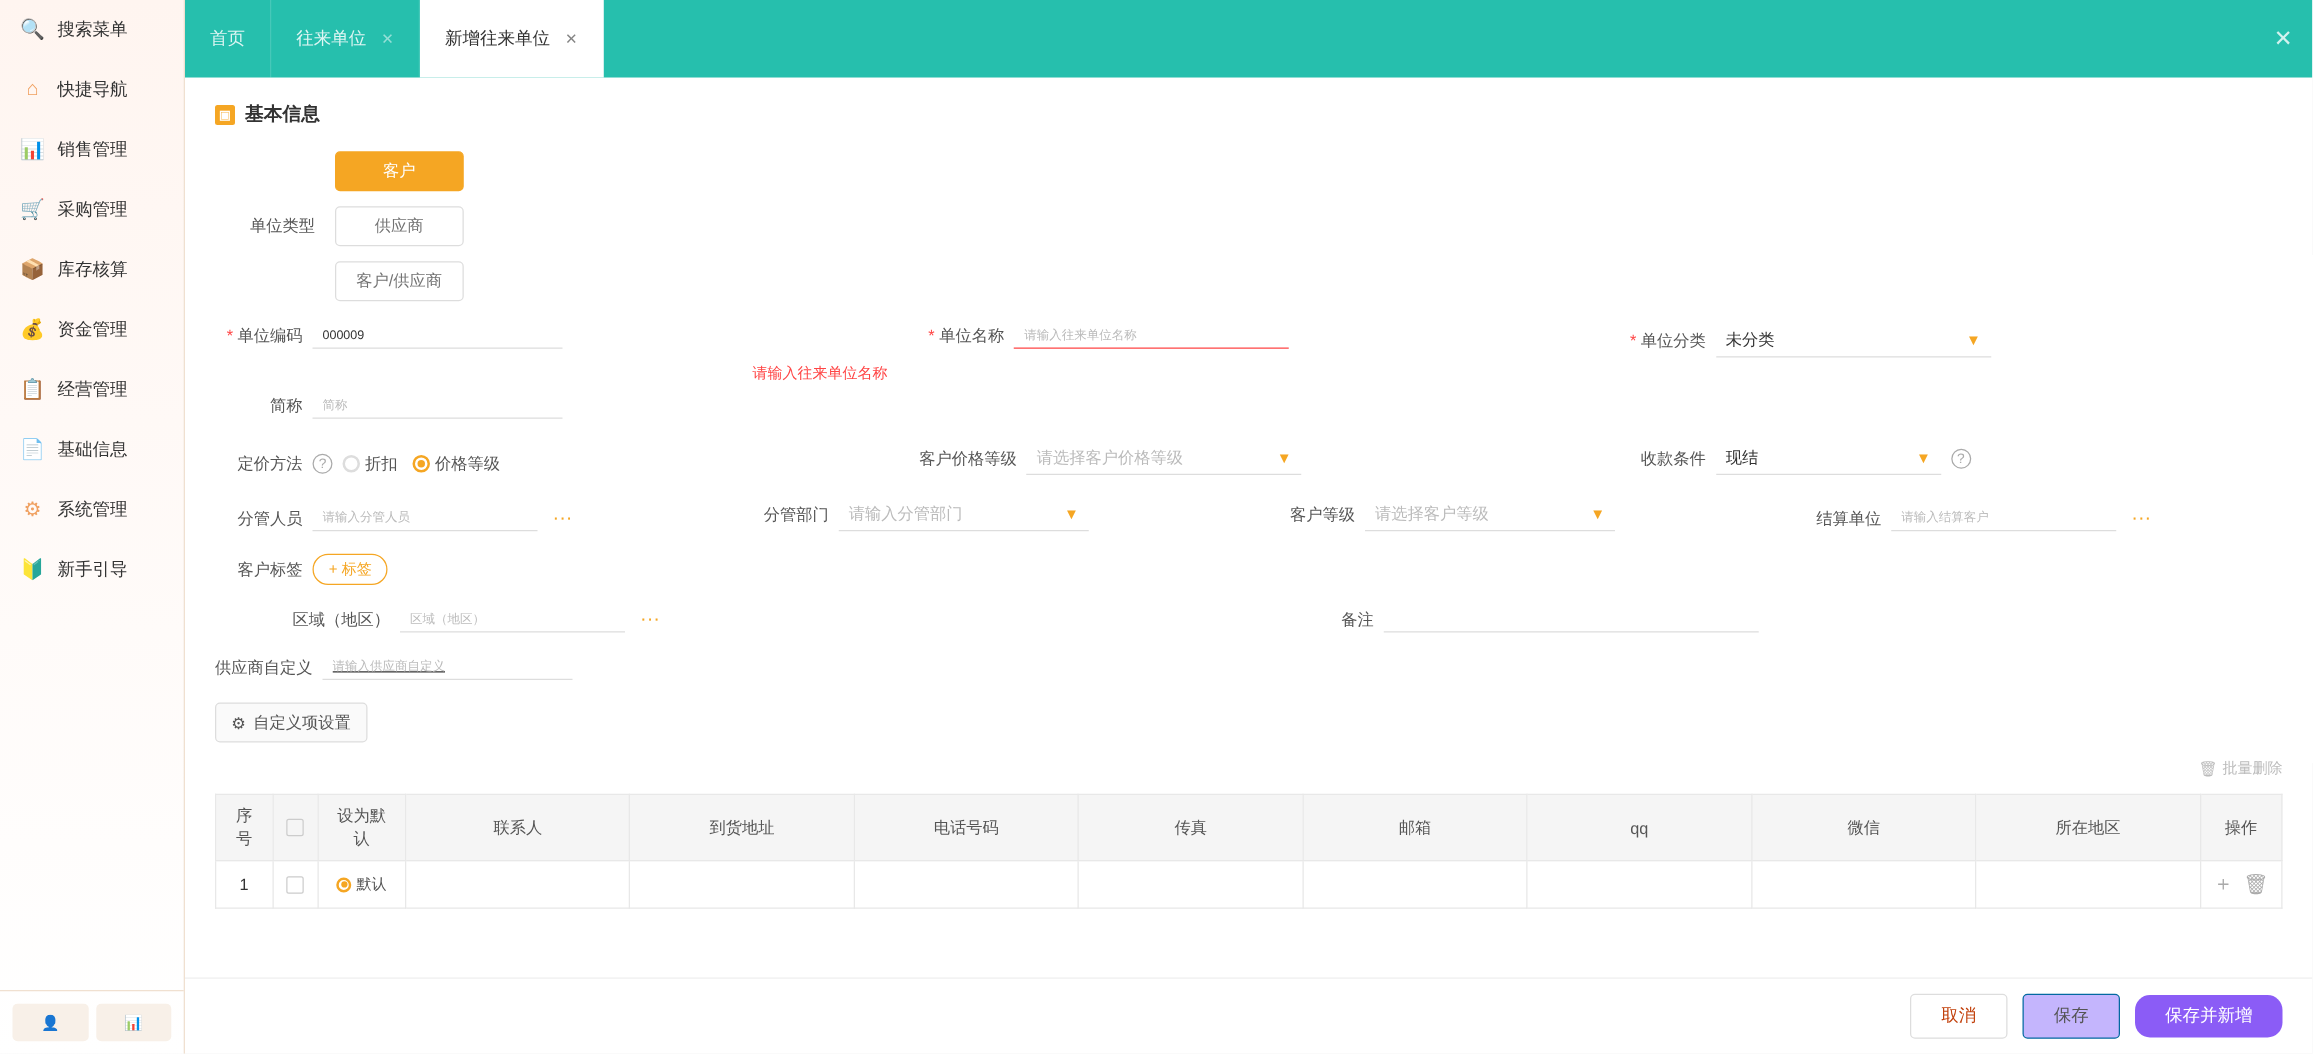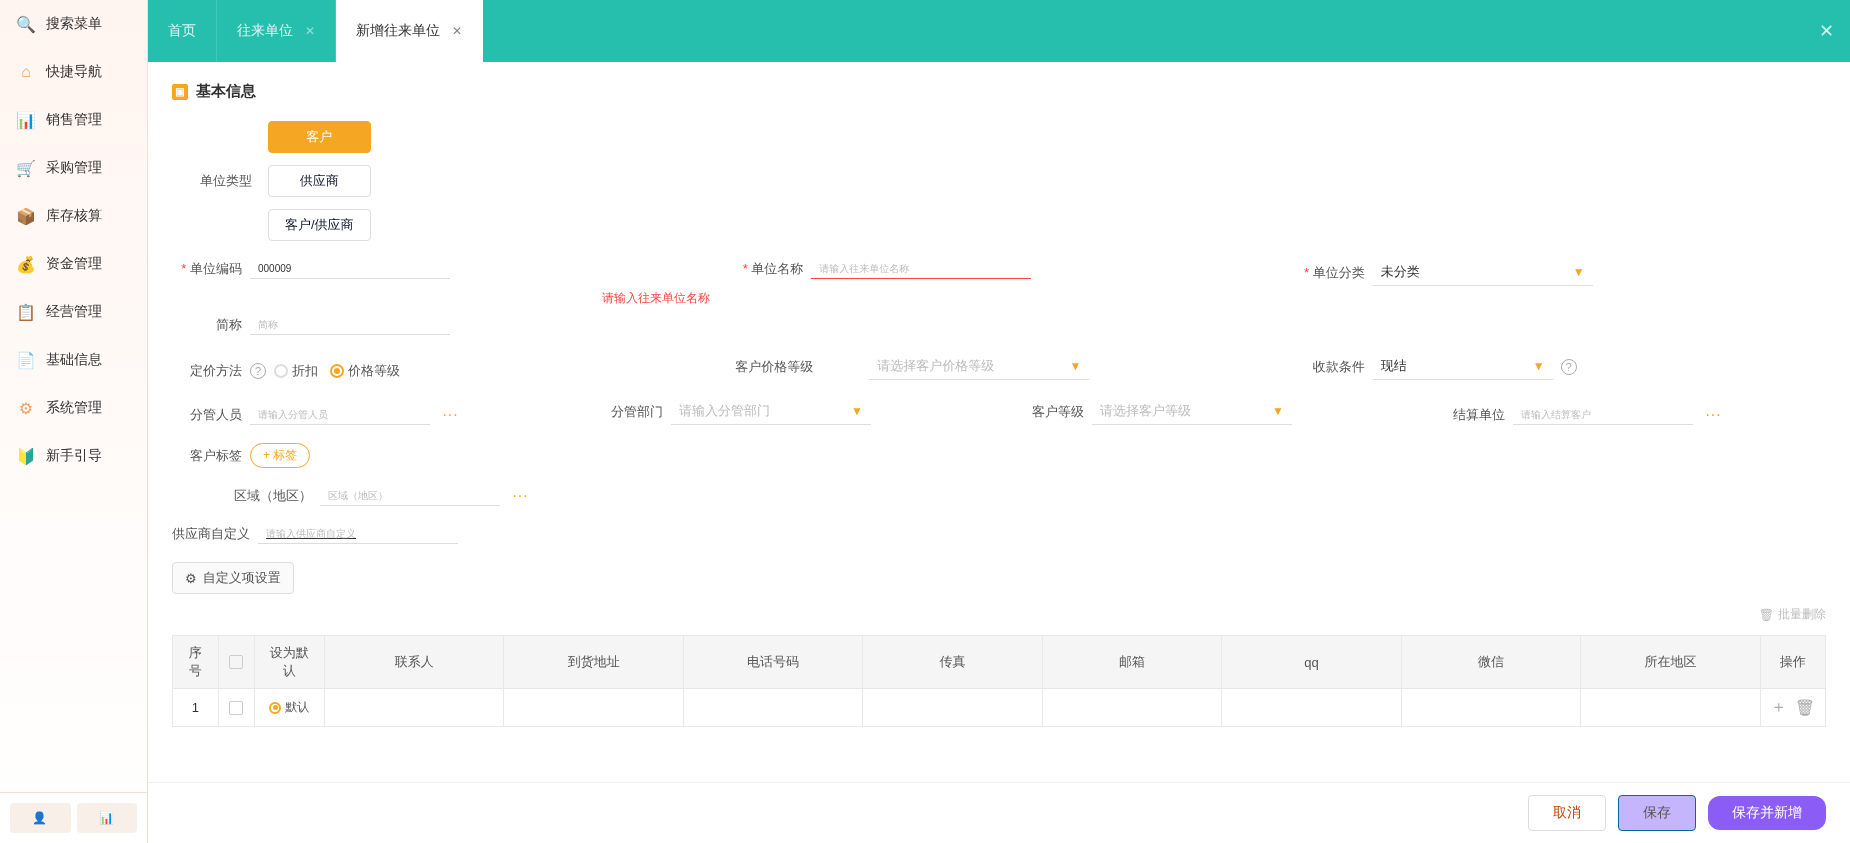--- a/index.html
+++ b/index.html
@@ -174,21 +174,21 @@
       gap: 12px;
       flex-direction: column;
     }
     .unit-type-btn {
       padding: 6px 16px;
       border: 1px solid #ddd;
       border-radius: 4px;
       background: #fff;
       cursor: pointer;
       font-size: 13px;
-      color: #0f172a;
+      color: #737373;
     }
     .unit-type-btn.active {
       background: #f5a623;
       color: #fff;
       border-color: #f5a623;
     }
 
     
     .form-select {
       display: flex;
@@ -543,21 +543,21 @@
             <span>折扣</span>
           </div>
           <div class="radio-item">
             <div class="radio-circle checked"></div>
             <span>价格等级</span>
           </div>
         </div>
       </div>
       <div class="form-group" style="margin-left:30px;">
         <span class="form-label" style="min-width:80px;">客户价格等级</span>
-        <div class="form-select" style="width:220px;margin-left:48px;">
+        <div class="form-select" style="width:220px;">
           <span class="placeholder">请选择客户价格等级</span>
           <span class="arrow">▼</span>
         </div>
       </div>
       <div class="form-group" style="margin-left:30px;">
         <span class="form-label" style="min-width:70px;">收款条件</span>
         <div class="form-select" style="width:180px;">
           <span class="value">现结</span>
           <span class="arrow">▼</span>
         </div>
@@ -597,20 +597,24 @@
         <span class="form-label" style="min-width:70px;">客户标签</span>
         <button class="tag-btn">+ 标签</button>
       </div>
     </div>
 
     <div class="form-row">
       <div class="form-group" style="margin-left:60px;">
         <span class="form-label" style="min-width:80px;">区域（地区）</span>
         <input type="text" class="form-input" style="width: 180px;" placeholder="区域（地区）">
         <button class="ellipsis-btn">···</button>
+      </div>
+      <div class="form-group" style="margin-left:60px;">
+        <span class="form-label" style="min-width:40px;">备注</span>
+        <input type="text" class="form-input" style="width: 300px;">
       </div>
     </div>
 
     <div class="form-row">
       <div class="form-group">
         <span class="form-label" style="min-width:70px;">供应商自定义</span>
         <input type="text" class="form-input" style="width: 200px; text-decoration: underline;" placeholder="请输入供应商自定义">
       </div>
     </div>
 

